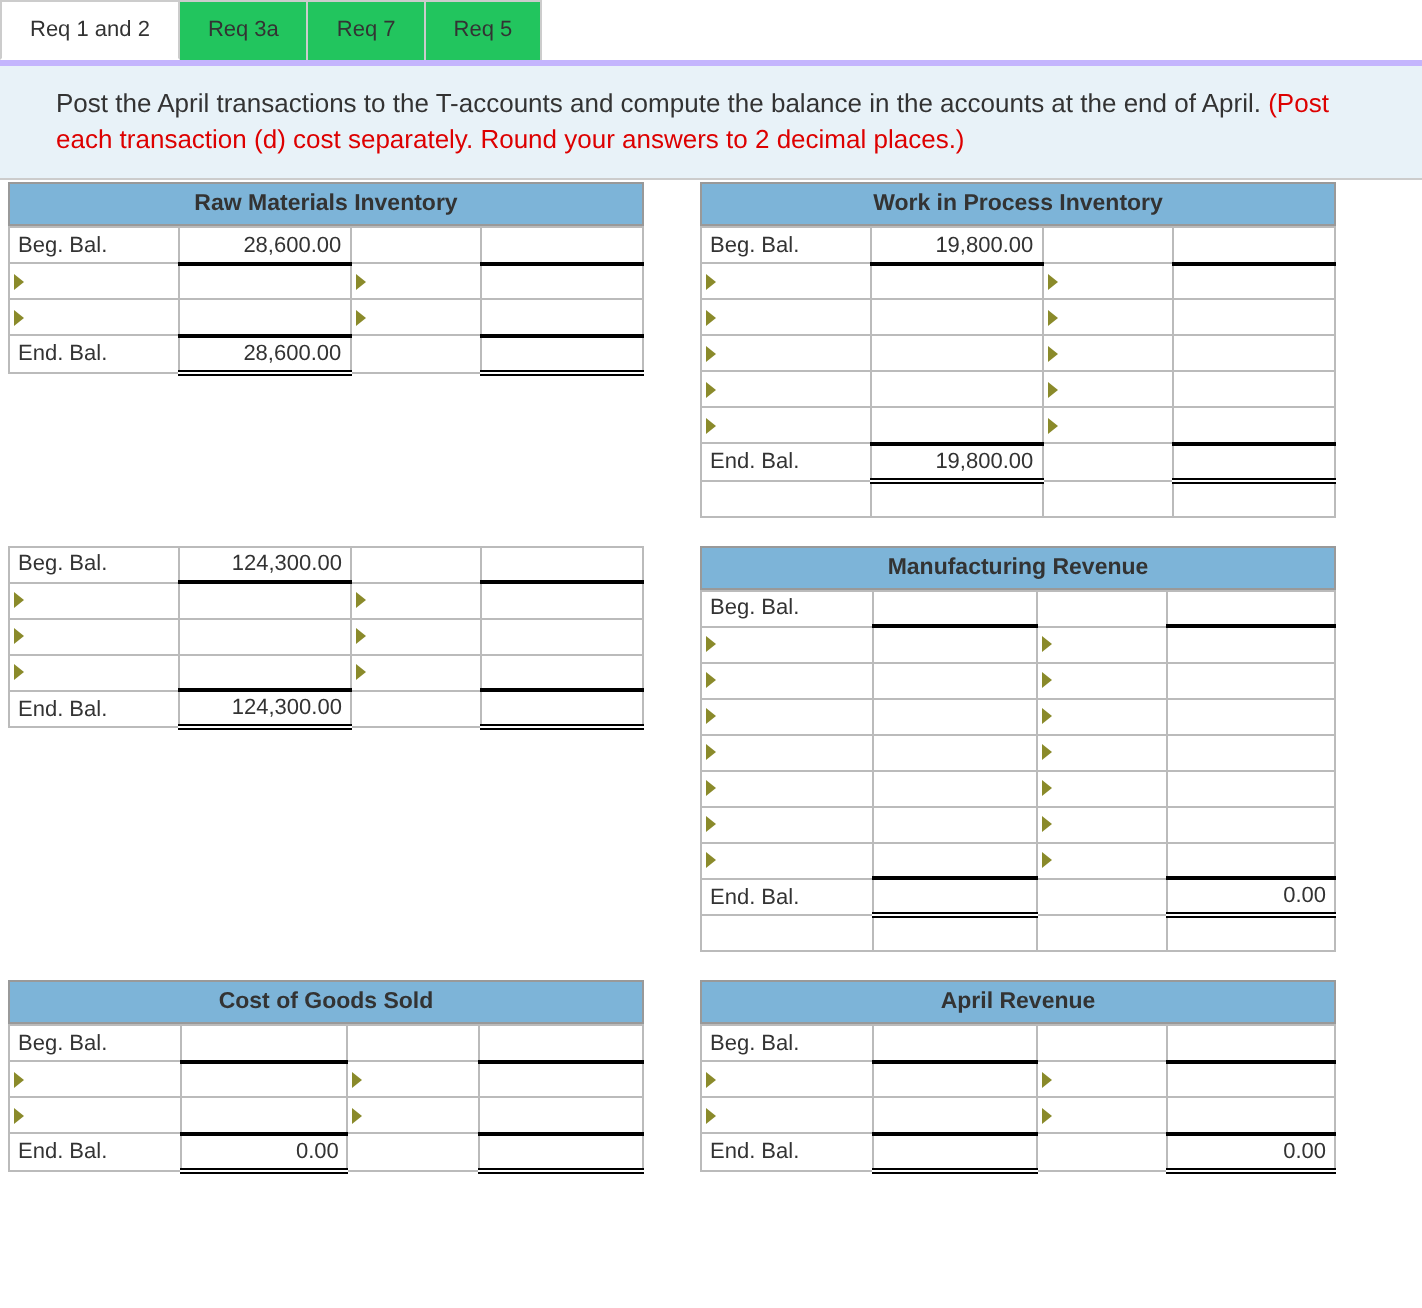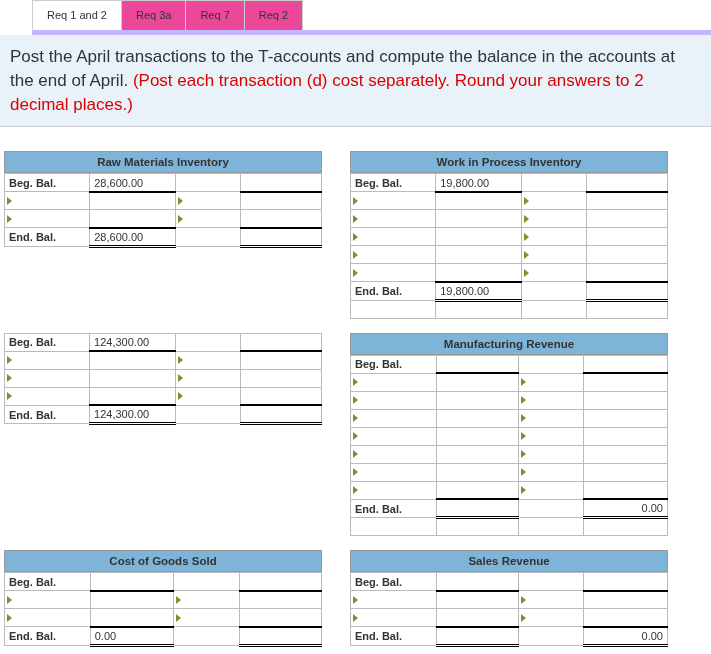--- a/index.html
+++ b/index.html
@@ -1,45 +1,45 @@
 <!DOCTYPE html>
 <html><head>
 <meta charset="utf-8">
 <style>
 * { box-sizing: border-box; margin: 0; padding: 0; }
 body { font-family: Arial, sans-serif; font-size: 11px; color: #333; background: #fff; width: 711px; }
-.tabs { display: flex; border-bottom: 5px solid #c4b5fd; margin-left: 32px; }
-.tab { padding: 8px 14px; border: 1px solid #ccc; border-bottom: none; background: #ec4899; font-size: 11px; cursor: pointer; margin-right: -1px; }
+.tabs { display: flex; border-bottom: 3px solid #c4b5fd; }
+.tab { padding: 8px 14px; border: 1px solid #ccc; border-bottom: none; background: #22c55e; font-size: 11px; cursor: pointer; margin-right: -1px; }
 .tab.active { background: #fff; border-bottom: 1px solid #fff; position: relative; z-index: 1; }
-.instruction { background: #e8f2f8; padding: 10px 10px; font-size: 17px; line-height: 1.4; border-bottom: 1px solid #ccc; }
+.instruction { background: #e8f2f8; padding: 10px 28px; font-size: 13px; line-height: 1.4; border-bottom: 1px solid #ccc; }
 .red { color: #d00; }
-.accounts { padding: 24px 4px; }
+.accounts { padding: 1px 4px; }
 .row-pair { display: flex; gap: 28px; margin-bottom: 14px; }
 .account { width: 318px; }
 .acct-title { background: #7db4d8; text-align: center; font-weight: bold; font-size: 11.5px; padding: 4px 0; border: 1px solid #999; }
 .t-table { width: 100%; border-collapse: collapse; }
 .t-table td { border: 1px solid #bbb; height: 18px; font-size: 11px; padding: 2px 4px; vertical-align: middle; }
-.lbl-col { width: 90px; font-weight: bold; }
-.amt-col { width: 88px; text-align: left; }
+.lbl-col { width: 90px; }
+.amt-col { width: 88px; text-align: right; }
 .empty-col { width: 70px; }
 .amt2-col { width: 88px; text-align: right; }
 .row-play td { position: relative; }
 .play::before { content: ""; position: absolute; left: 2px; top: 50%; transform: translateY(-50%); border-left: 5px solid #8a8a2a; border-top: 4px solid transparent; border-bottom: 4px solid transparent; }
 .bal-top td.amt-col, .bal-top td.amt2-col { border-bottom: 2px solid #000; }
 .bal-row td.amt-col, .bal-row td.amt2-col { border-top: 2px solid #000; border-bottom: 3px double #000; }
 .blank-cells td { background: #fff; }
 </style>
 </head>
 <body>
 
 <div class="tabs">
   <div class="tab active">Req 1 and 2</div>
   <div class="tab">Req 3a</div>
   <div class="tab">Req 7</div>
-  <div class="tab">Req 2</div>
+  <div class="tab">Req 5</div>
 </div>
 
 <div class="instruction">
   <span>Post the April transactions to the T-accounts and compute the balance in the accounts at the end of April. </span><span class="red">(Post each transaction (d) cost separately. Round your answers to 2 decimal places.)</span>
 </div>
 
 <div class="accounts">
 
   <div class="row-pair">
 
@@ -268,21 +268,21 @@
           <td class="lbl-col">End. Bal.</td>
           <td class="amt-col">0.00</td>
           <td class="empty-col"></td>
           <td class="amt2-col"></td>
         </tr>
       </tbody>
         </table>
     </div>
 
     <div class="account">
-      <div class="acct-title">Sales Revenue</div>
+      <div class="acct-title">April Revenue</div>
       <table class="t-table">
         <tbody>
             <tr class="bal-top">
           <td class="lbl-col">Beg. Bal.</td>
           <td class="amt-col"></td>
           <td class="empty-col"></td>
           <td class="amt2-col"></td>
         </tr>
         <tr class="row-play">
               <td class="lbl-col play"></td>

